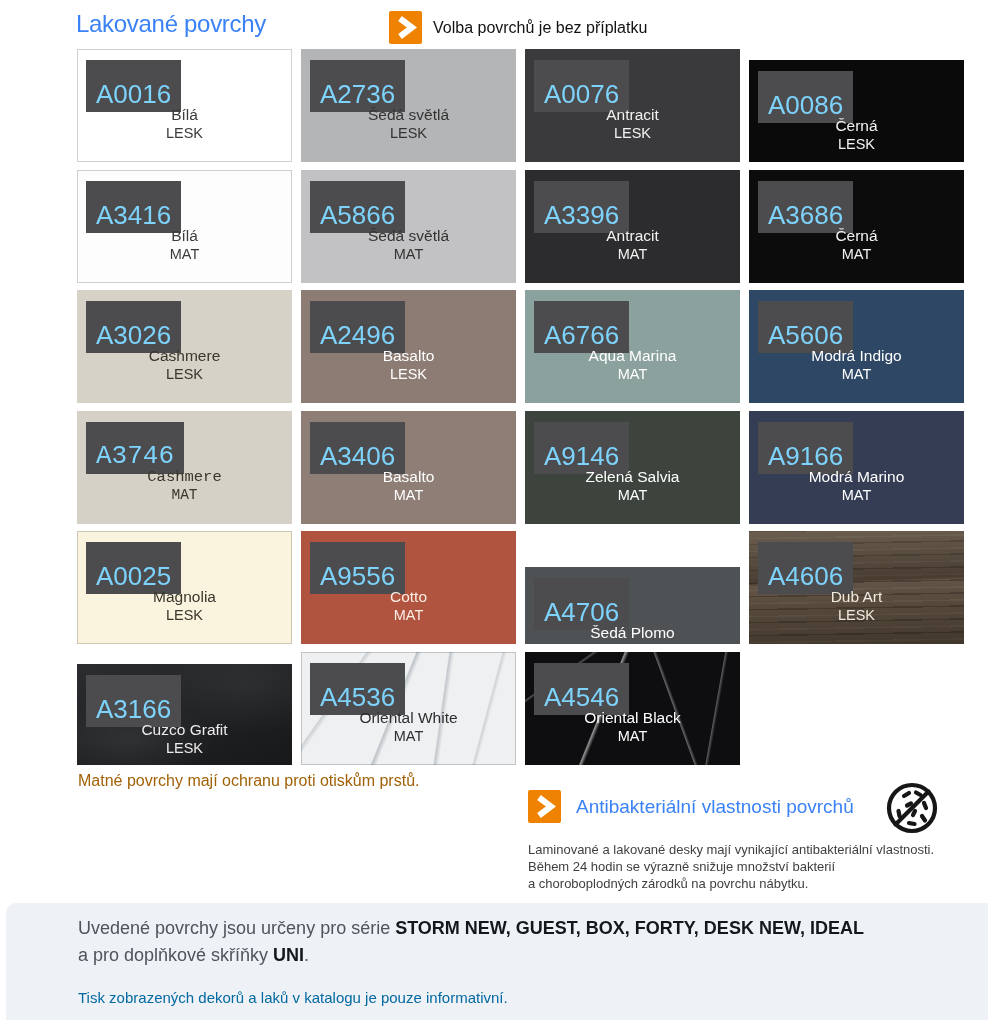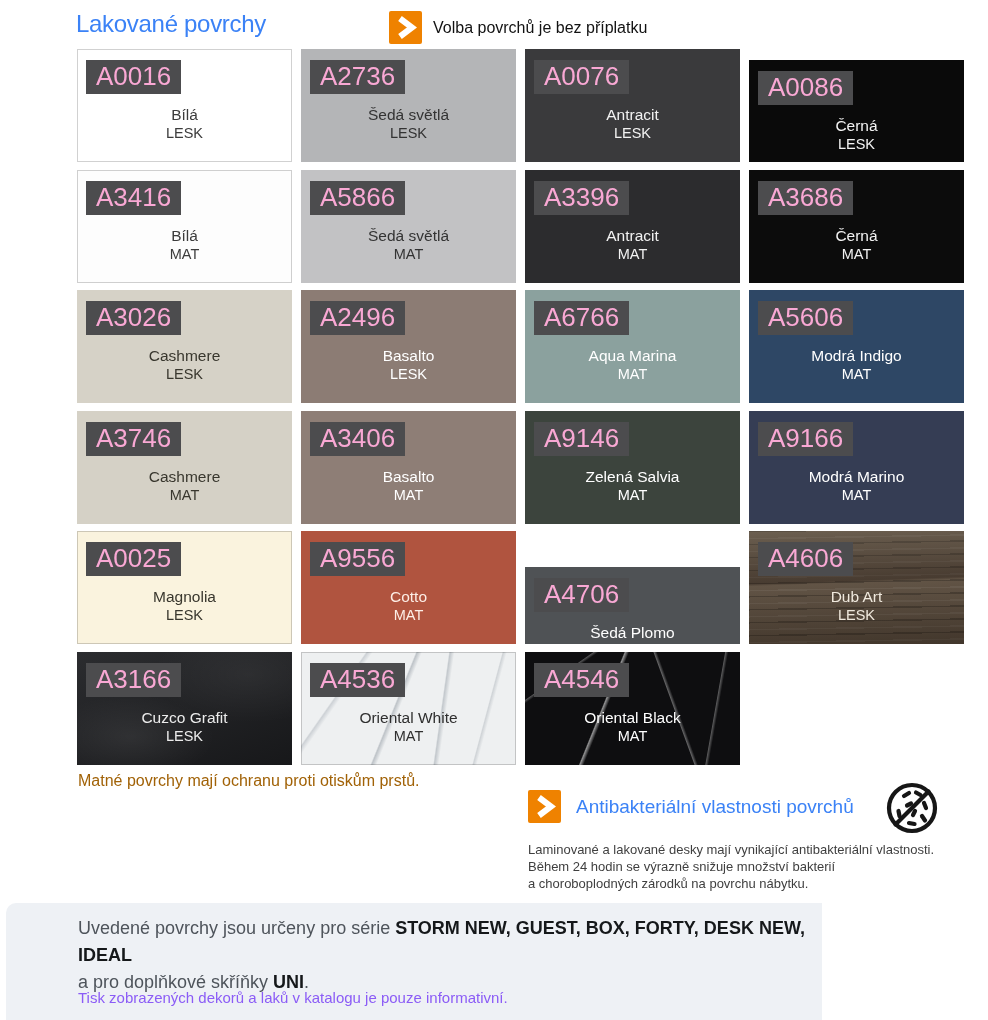--- a/index.html
+++ b/index.html
@@ -12,22 +12,22 @@
   .note-row{position:absolute;left:389px;top:11px;display:flex;align-items:center;gap:11px;}
   .chev{width:33px;height:33px;flex:0 0 auto;}
   .chev rect{fill:var(--accent,#ef8200);}
   .note-label{font-size:16px;color:#121212;}
 
   .grid{position:absolute;left:77px;top:49px;display:grid;
         grid-template-columns:repeat(4,215px);grid-auto-rows:113px;
         column-gap:9px;row-gap:7.5px;}
   .sw{position:relative;}
   .sw.bordered{box-shadow:inset 0 0 0 1px rgba(0,0,0,0.18);}
-  .badge{position:absolute;left:9px;top:11px;background:var(--badge,#4c4c4e);color:#f9a8d4;
-         font-size:26px;line-height:28px;padding:2px 10px 4px;}
+  .badge{position:absolute;left:9px;top:11px;background:var(--badge,#4c4c4e);color:#7dd3fc;
+         font-size:26px;line-height:28px;padding:20px 10px 4px;}
   .names{position:absolute;left:0;right:0;top:56px;text-align:center;}
   .name{font-size:15.5px;line-height:20px;}
   .finish{font-size:14.5px;line-height:17px;}
 
   
   .tex-wood{background-color:#574a3e;background-image:
     linear-gradient(178deg, rgba(139,127,108,.40) 0%, rgba(60,48,38,.55) 44%,
       rgba(125,110,90,.28) 46%, rgba(48,38,28,.55) 100%),
     repeating-linear-gradient(179deg, rgba(0,0,0,.35) 0 1.5px, transparent 1.5px 7px,
       rgba(255,255,255,.08) 7px 8.5px, transparent 8.5px 13px);}
@@ -46,25 +46,25 @@
     linear-gradient(145deg, transparent 18%, rgba(255,255,255,.28) 18.4%, transparent 19.6%),
     linear-gradient(100deg, transparent 85%, rgba(255,255,255,.30) 85.4%, transparent 86.6%);}
 
   .matte-note{position:absolute;left:78px;top:772px;font-size:16px;color:#a16207;}
 
   .ab-head{position:absolute;left:528px;top:790px;display:flex;align-items:center;gap:15px;}
   .ab-title{font-size:19px;color:#3b82f6;}
   .ab-icon{position:absolute;left:884px;top:780px;width:56px;height:56px;}
   .ab-text{position:absolute;left:528px;top:841px;font-size:13px;line-height:17px;color:#3f3f3f;}
 
-  .band{position:absolute;left:6px;top:903px;width:816px;height:117px;
+  .band{position:absolute;left:6px;top:903px;width:982px;height:117px;
         background:var(--band,#eef1f5);border-top-left-radius:10px;}
   .band-main{position:absolute;left:72px;top:12px;font-size:18px;line-height:27px;color:#4e545b;}
   .band-main b{color:#15181a;font-weight:700;}
-  .band-disclaimer{position:absolute;left:72px;top:86px;font-size:15px;color:#8b5cf6;}
+  .band-disclaimer{position:absolute;left:72px;top:86px;font-size:15px;color:#0369a1;}
 </style>
 </head>
 <body>
 
 <div id="page" style="--accent: #ef8200; --badge: #4c4c4e; --band: #eef1f5;">
 
   <div class="page-title">Lakované povrchy</div>
 
   <div class="note-row">
     <span class="chev">
@@ -154,21 +154,21 @@
       <div class="finish">MAT</div>
     </div>
   </div>
       <div class="sw" style="background: rgb(46, 71, 101); color: rgb(255, 255, 255);">
     <span class="badge">A5606</span>
     <div class="names">
       <div class="name">Modrá Indigo</div>
       <div class="finish">MAT</div>
     </div>
   </div>
-      <div class="sw" style="background: rgb(213, 209, 198); color: rgb(57, 55, 46);">
+      <div class="sw" style="background: rgb(213, 209, 198); color: rgb(57, 55, 46); font-family: Liberation Mono, monospace;">
     <span class="badge">A3746</span>
     <div class="names">
       <div class="name">Cashmere</div>
       <div class="finish">MAT</div>
     </div>
   </div>
       <div class="sw" style="background: rgb(142, 126, 118); color: rgb(255, 255, 255);">
     <span class="badge">A3406</span>
     <div class="names">
       <div class="name">Basalto</div>
@@ -210,21 +210,21 @@
       <div class="finish">MAT</div>
     </div>
   </div>
       <div class="sw tex-wood" style="color: rgb(240, 233, 221);">
     <span class="badge">A4606</span>
     <div class="names">
       <div class="name">Dub Art</div>
       <div class="finish">LESK</div>
     </div>
   </div>
-      <div class="sw tex-charcoal" style="color: rgb(236, 236, 236);">
+      <div class="sw tex-charcoal" style="color: rgb(236, 236, 236); margin-top: 12px;">
     <span class="badge">A3166</span>
     <div class="names">
       <div class="name">Cuzco Grafit</div>
       <div class="finish">LESK</div>
     </div>
   </div>
       <div class="sw tex-marble-white bordered" style="color: rgb(47, 47, 47);">
     <span class="badge">A4536</span>
     <div class="names">
       <div class="name">Oriental White</div>

